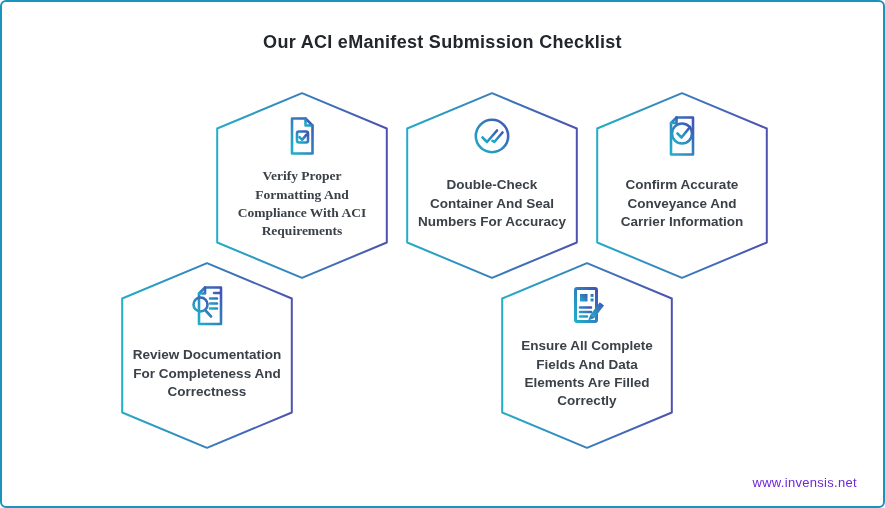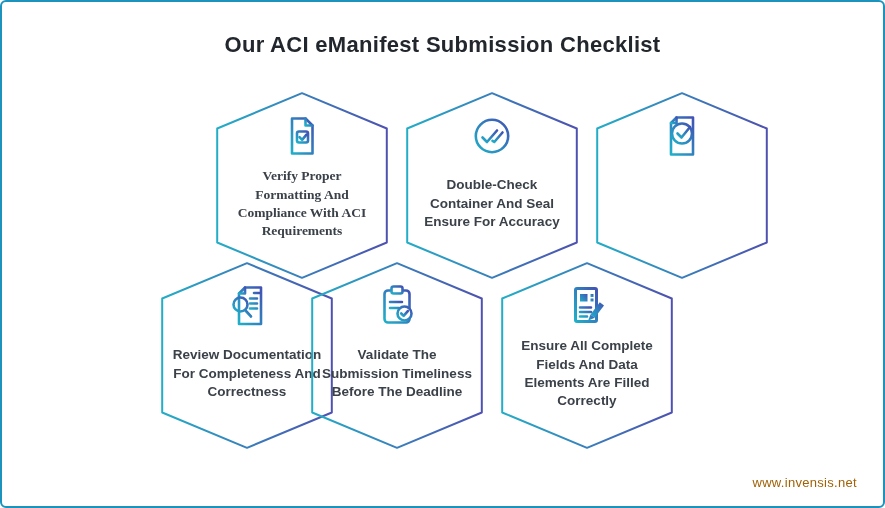--- a/index.html
+++ b/index.html
@@ -10,21 +10,21 @@
     background:#ffffff;
     border:2px solid #1b93bc;
     border-radius:6px;
     overflow:hidden;
     font-family:"Liberation Sans", sans-serif;
   }
   .page-title{
     position:absolute;
     top:30px;left:0;right:0;
     text-align:center;
-    font-size:22px;
+    font-size:18px;
     font-weight:bold;
     letter-spacing:.3px;
     color:#22262d;
   }
   .hex{
     position:absolute;
     width:172px;height:187px;
   }
   .hex svg.hex-border{
     position:absolute;left:0;top:0;
@@ -47,29 +47,29 @@
     font-size:13.5px;
     font-weight:bold;
     line-height:1.36;
     color:#3b4149;
     white-space:pre-line;
   }
   .pos1{left:24px;top:90px;}
   .pos2{left:214px;top:90px;font-family:Liberation Serif, serif;}
   .pos3{left:404px;top:90px;}
   .pos4{left:594px;top:90px;}
-  .pos5{left:119px;top:260px;margin-left:40px;}
+  .pos5{left:119px;top:260px;}
   .pos6{left:309px;top:260px;}
   .pos7{left:499px;top:260px;}
   .pos8{left:689px;top:260px;}
   .watermark{
     position:absolute;
     right:26px;bottom:16px;
     font-size:13px;
-    color:#a16207;
+    color:#6d28d9;
     letter-spacing:.3px;
   }
   .defs-holder{position:absolute;width:0;height:0;overflow:hidden;}
 </style>
 </head>
 <body>
 
 <div class="canvas">
 
   <svg class="defs-holder" aria-hidden="true">
@@ -112,72 +112,58 @@
     </svg>
     <div class="hex-icon">
       <svg viewBox="0 0 48 48" fill="none" stroke="url(#ig)" stroke-width="2.6" stroke-linecap="round" stroke-linejoin="round">
         <circle cx="24" cy="24" r="16.2"></circle>
         <path d="M14.5 25.5l4.5 4.5 10-11.5"></path>
         <path d="M24.5 28.8l1.8 1.2 8.2-9.5"></path>
       </svg>
     </div>
     <div class="hex-label">Double-Check
 Container And Seal
-Ensure For Accuracy</div>
+Numbers For Accuracy</div>
   </div>
 
   <div class="hex pos4">
     <svg class="hex-border" viewBox="0 0 172 187">
       <polygon points="86,1.2 170.8,36.5 170.8,150.5 86,185.8 1.2,150.5 1.2,36.5" fill="none" stroke="url(#hg)" stroke-width="2" stroke-linejoin="round"></polygon>
     </svg>
     <div class="hex-icon">
       <svg viewBox="0 0 48 48" fill="none" stroke="url(#ig)" stroke-width="2.6" stroke-linecap="round" stroke-linejoin="round">
         <path d="M18.5 5.5H35v37H13V11z"></path>
         <path d="M18.5 5.5V11H13"></path>
         <circle cx="24" cy="21.5" r="10"></circle>
         <path d="M19.5 21.5l4 4 8.5-10.5"></path>
       </svg>
     </div>
+    <div class="hex-label">Confirm Accurate
+Conveyance And
+Carrier Information</div>
   </div>
 
   <div class="hex pos5">
     <svg class="hex-border" viewBox="0 0 172 187">
       <polygon points="86,1.2 170.8,36.5 170.8,150.5 86,185.8 1.2,150.5 1.2,36.5" fill="none" stroke="url(#hg)" stroke-width="2" stroke-linejoin="round"></polygon>
     </svg>
     <div class="hex-icon">
       <svg viewBox="0 0 48 48" fill="none" stroke="url(#ig)" stroke-width="2.6" stroke-linecap="round" stroke-linejoin="round">
         <path d="M22 5.5h16V42H16V11.5z"></path>
         <path d="M22 5.5v6H16"></path>
         <path d="M31 11h5.5 M27 16.5h7 M27 21.5h7 M27 26.5h7"></path>
         <circle cx="17.5" cy="22.5" r="7"></circle>
         <path d="M22.5 28.5l5.5 6"></path>
       </svg>
     </div>
     <div class="hex-label">Review Documentation
 For Completeness And
 Correctness</div>
   </div>
 
-  <div class="hex pos6">
-    <svg class="hex-border" viewBox="0 0 172 187">
-      <polygon points="86,1.2 170.8,36.5 170.8,150.5 86,185.8 1.2,150.5 1.2,36.5" fill="none" stroke="url(#hg)" stroke-width="2" stroke-linejoin="round"></polygon>
-    </svg>
-    <div class="hex-icon">
-      <svg viewBox="0 0 48 48" fill="none" stroke="url(#ig)" stroke-width="2.6" stroke-linecap="round" stroke-linejoin="round">
-        <rect x="11.5" y="8.5" width="25" height="32" rx="3.5"></rect>
-        <rect x="18.5" y="4.5" width="11" height="7" rx="2" fill="#ffffff"></rect>
-        <path d="M17 20h12 M17 26h9"></path>
-        <circle cx="31.5" cy="31.5" r="7" fill="#ffffff"></circle>
-        <path d="M28.2 31.5l2.4 2.4 4.2-4.8"></path>
-      </svg>
-    </div>
-    <div class="hex-label">Validate The
-Submission Timeliness
-Before The Deadline</div>
-  </div>
 
   <div class="hex pos7">
     <svg class="hex-border" viewBox="0 0 172 187">
       <polygon points="86,1.2 170.8,36.5 170.8,150.5 86,185.8 1.2,150.5 1.2,36.5" fill="none" stroke="url(#hg)" stroke-width="2" stroke-linejoin="round"></polygon>
     </svg>
     <div class="hex-icon">
       <svg viewBox="0 0 48 48" fill="none" stroke="url(#ig)" stroke-width="3" stroke-linecap="round" stroke-linejoin="round">
         <rect x="12.5" y="6.5" width="21" height="33" rx="1.5"></rect>
         <rect x="17" y="12" width="7.5" height="7.5" fill="url(#ig)" stroke="none"></rect>
         <rect x="27.5" y="12" width="3" height="3" fill="url(#ig)" stroke="none"></rect>

